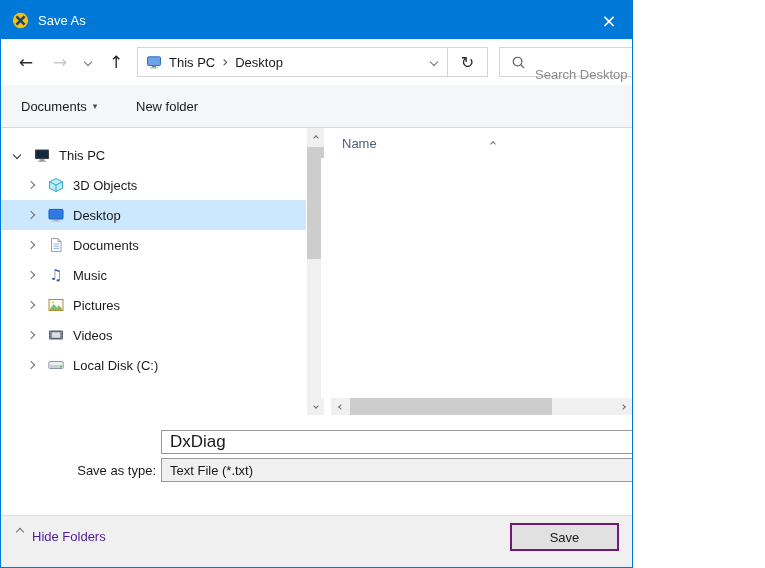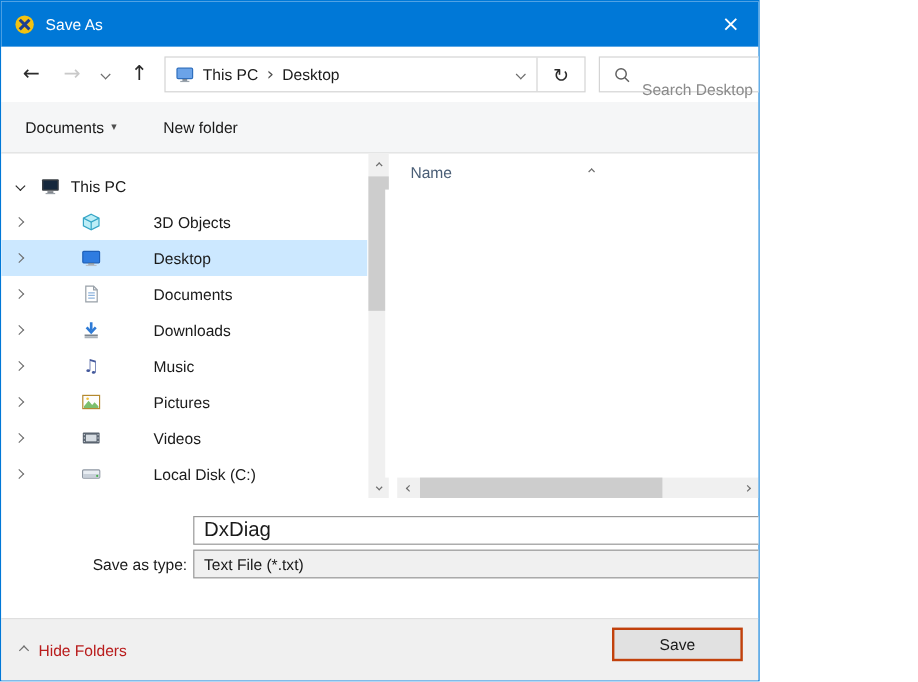--- a/index.html
+++ b/index.html
@@ -72,21 +72,21 @@
   .chev.u { transform:rotate(-135deg); }
   .chev.dark { border-color:#2b2b2b; }
   .chev.tiny { width:4px; height:4px; border-width:1.2px; }
 
   
   .main { position:absolute; top:127px; left:0; right:0; height:287px; background:#fff; }
 
   .tree { position:absolute; left:0; top:12px; width:305px; }
   .tree-row { display:flex; align-items:center; height:30px; padding-left:8px;
               font-size:13px; color:#1a1a1a; }
-  .tree-row.child { padding-left:7px;gap:35px; }
+  .tree-row.child { padding-left:22px; }
   .tree-row.selected { background:#cce8ff; }
   .expander { width:16px; display:flex; align-items:center; justify-content:center; }
   .tree-icon { width:16px; height:16px; margin-left:9px; flex:0 0 auto;
                display:flex; align-items:center; justify-content:center; }
   .tree-label { margin-left:9px; white-space:nowrap; }
   .glyph-note { font-family:"DejaVu Sans",sans-serif; font-size:15px; color:#44599c; line-height:16px; }
 
   .vscroll { position:absolute; left:306px; top:0; width:17px; height:287px; background:#f0f0f0; }
   .vscroll .sb-arrow { position:absolute; left:0; width:17px; height:17px; display:flex;
                        align-items:center; justify-content:center; }
@@ -120,24 +120,24 @@
   .input-chev { width:26px; display:flex; align-items:center; justify-content:center; }
   .combo { position:absolute; left:160px; top:43px; width:596px; height:24px; border:1px solid #999;
            background:#f0f0f0; display:flex; align-items:center; font-size:13px; color:#1a1a1a; }
   .combo .combo-value { padding-left:8px; flex:1; }
   .combo .input-chev { margin-right:2px; }
 
   
   .footer { position:absolute; left:0; right:0; top:514px; bottom:0; background:#f0f0f0;
             border-top:1px solid #dfdfdf; }
   .hide-folders { position:absolute; left:16px; top:13px; height:26px; display:flex;
-                  align-items:center; gap:9px; font-size:13px; color:#b91c1c; }
+                  align-items:flex-start; gap:9px; font-size:13px; color:#4c1d95; }
   .btn { position:absolute; top:7px; width:109px; height:28px; display:flex; align-items:center;
          justify-content:center; font-size:13px; color:#1a1a1a; background:#e1e1e1; }
-  #save-btn { left:509px; border:2px solid #c2410c; }
+  #save-btn { left:509px; border:2px solid #701a75; }
   #cancel-btn { left:634px; border:1px solid #adadad; }
 </style>
 </head>
 <body>
 
 <div class="dialog">
 
   <div class="titlebar">
     <svg class="app-icon" viewBox="0 0 16 16">
       <circle cx="8" cy="8" r="7.2" fill="#f2c211"></circle>
@@ -251,32 +251,20 @@
         <svg class="tree-icon" viewBox="0 0 16 16">
           <path d="M3.5 1.5h6.5l3 3v10H3.5z" fill="#fff" stroke="#98a0a8"></path>
           <path d="M10 1.5v3h3" fill="none" stroke="#98a0a8"></path>
           <line x1="5.5" y1="7" x2="11" y2="7" stroke="#8fb4dd"></line>
           <line x1="5.5" y1="9.2" x2="11" y2="9.2" stroke="#8fb4dd"></line>
           <line x1="5.5" y1="11.4" x2="11" y2="11.4" stroke="#8fb4dd"></line>
         </svg>
         <span class="tree-label">Documents</span>
       </div>
 
-      <div class="tree-row child">
-        <span class="expander">
-            <span class="chev r"></span>
-          </span>
-        <svg class="tree-icon" viewBox="0 0 16 16">
-          <path d="M8 1.5v7" stroke="#2e7bd6" stroke-width="2.2" fill="none"></path>
-          <path d="M4.2 5.8 8 10l3.8-4.2" fill="none" stroke="#2e7bd6" stroke-width="2.2"></path>
-          <path d="M2.5 12.6h11" stroke="#7d868f" stroke-width="1.6"></path>
-          <path d="M2.5 14.3h11" stroke="#aab2ba" stroke-width="1"></path>
-        </svg>
-        <span class="tree-label">Downloads</span>
-      </div>
 
       <div class="tree-row child">
         <span class="expander">
             <span class="chev r"></span>
           </span>
         <span class="tree-icon">
             <span class="glyph-note">♫</span>
           </span>
         <span class="tree-label">Music</span>
       </div>

